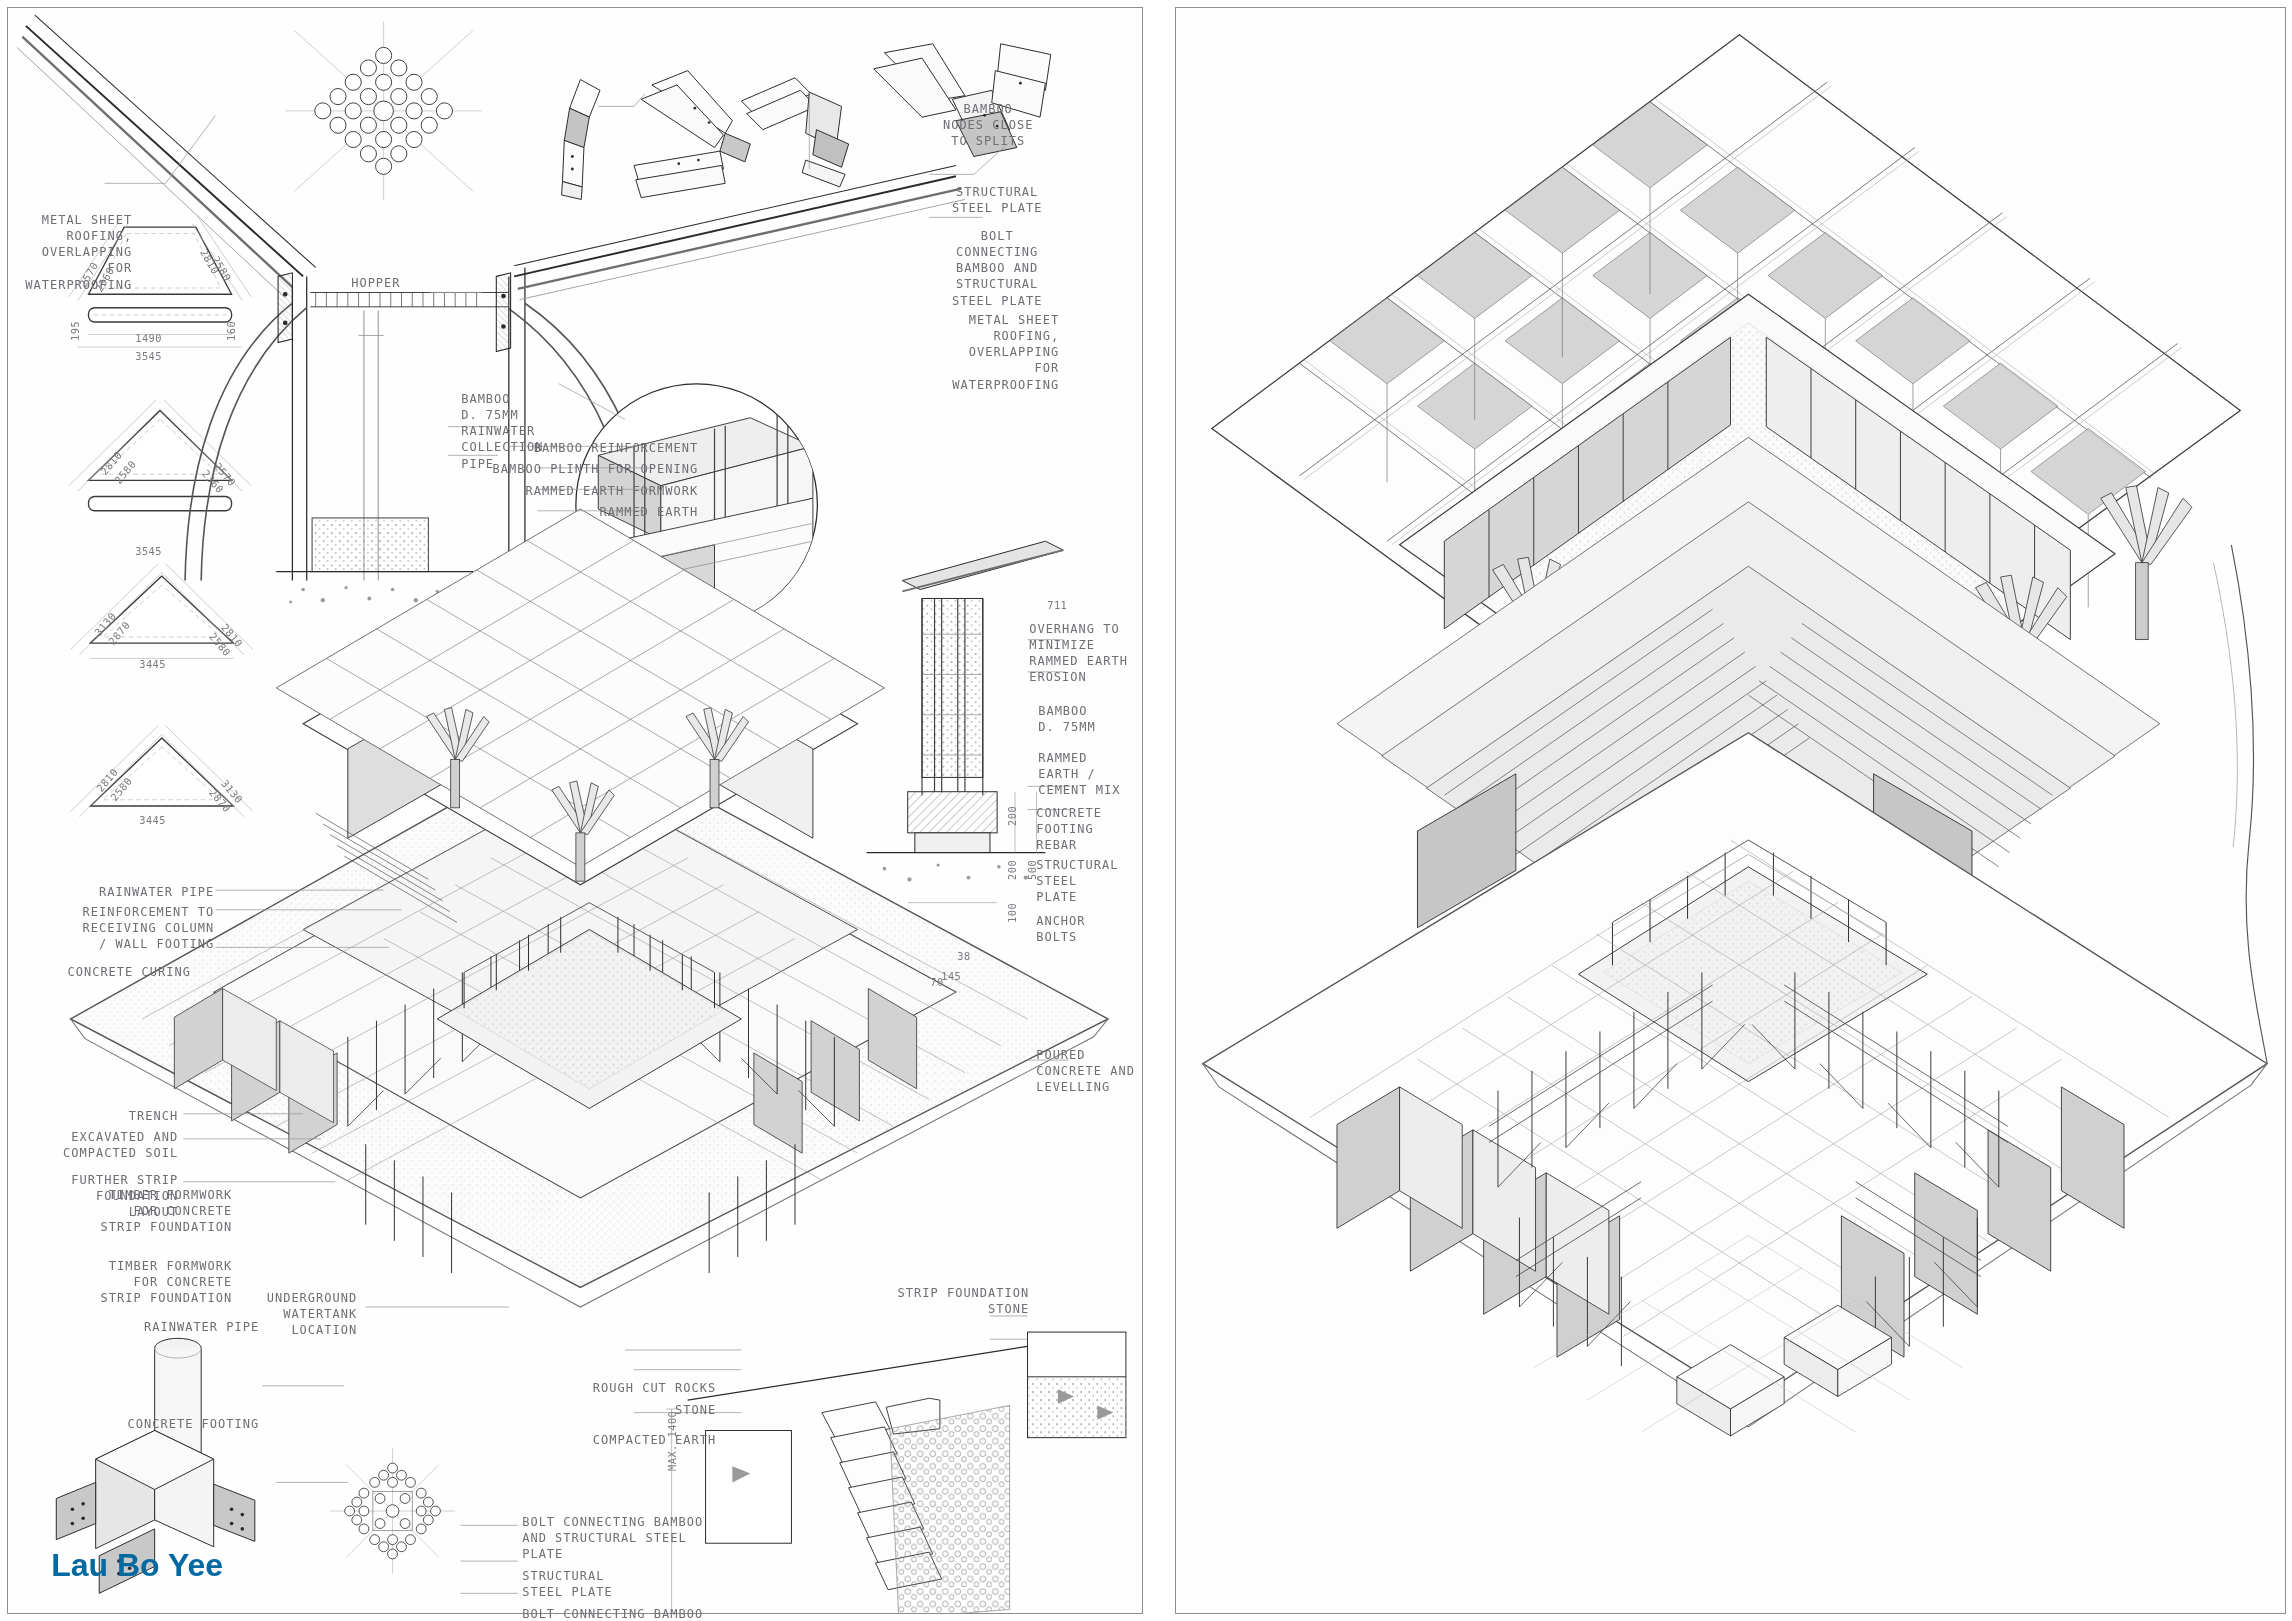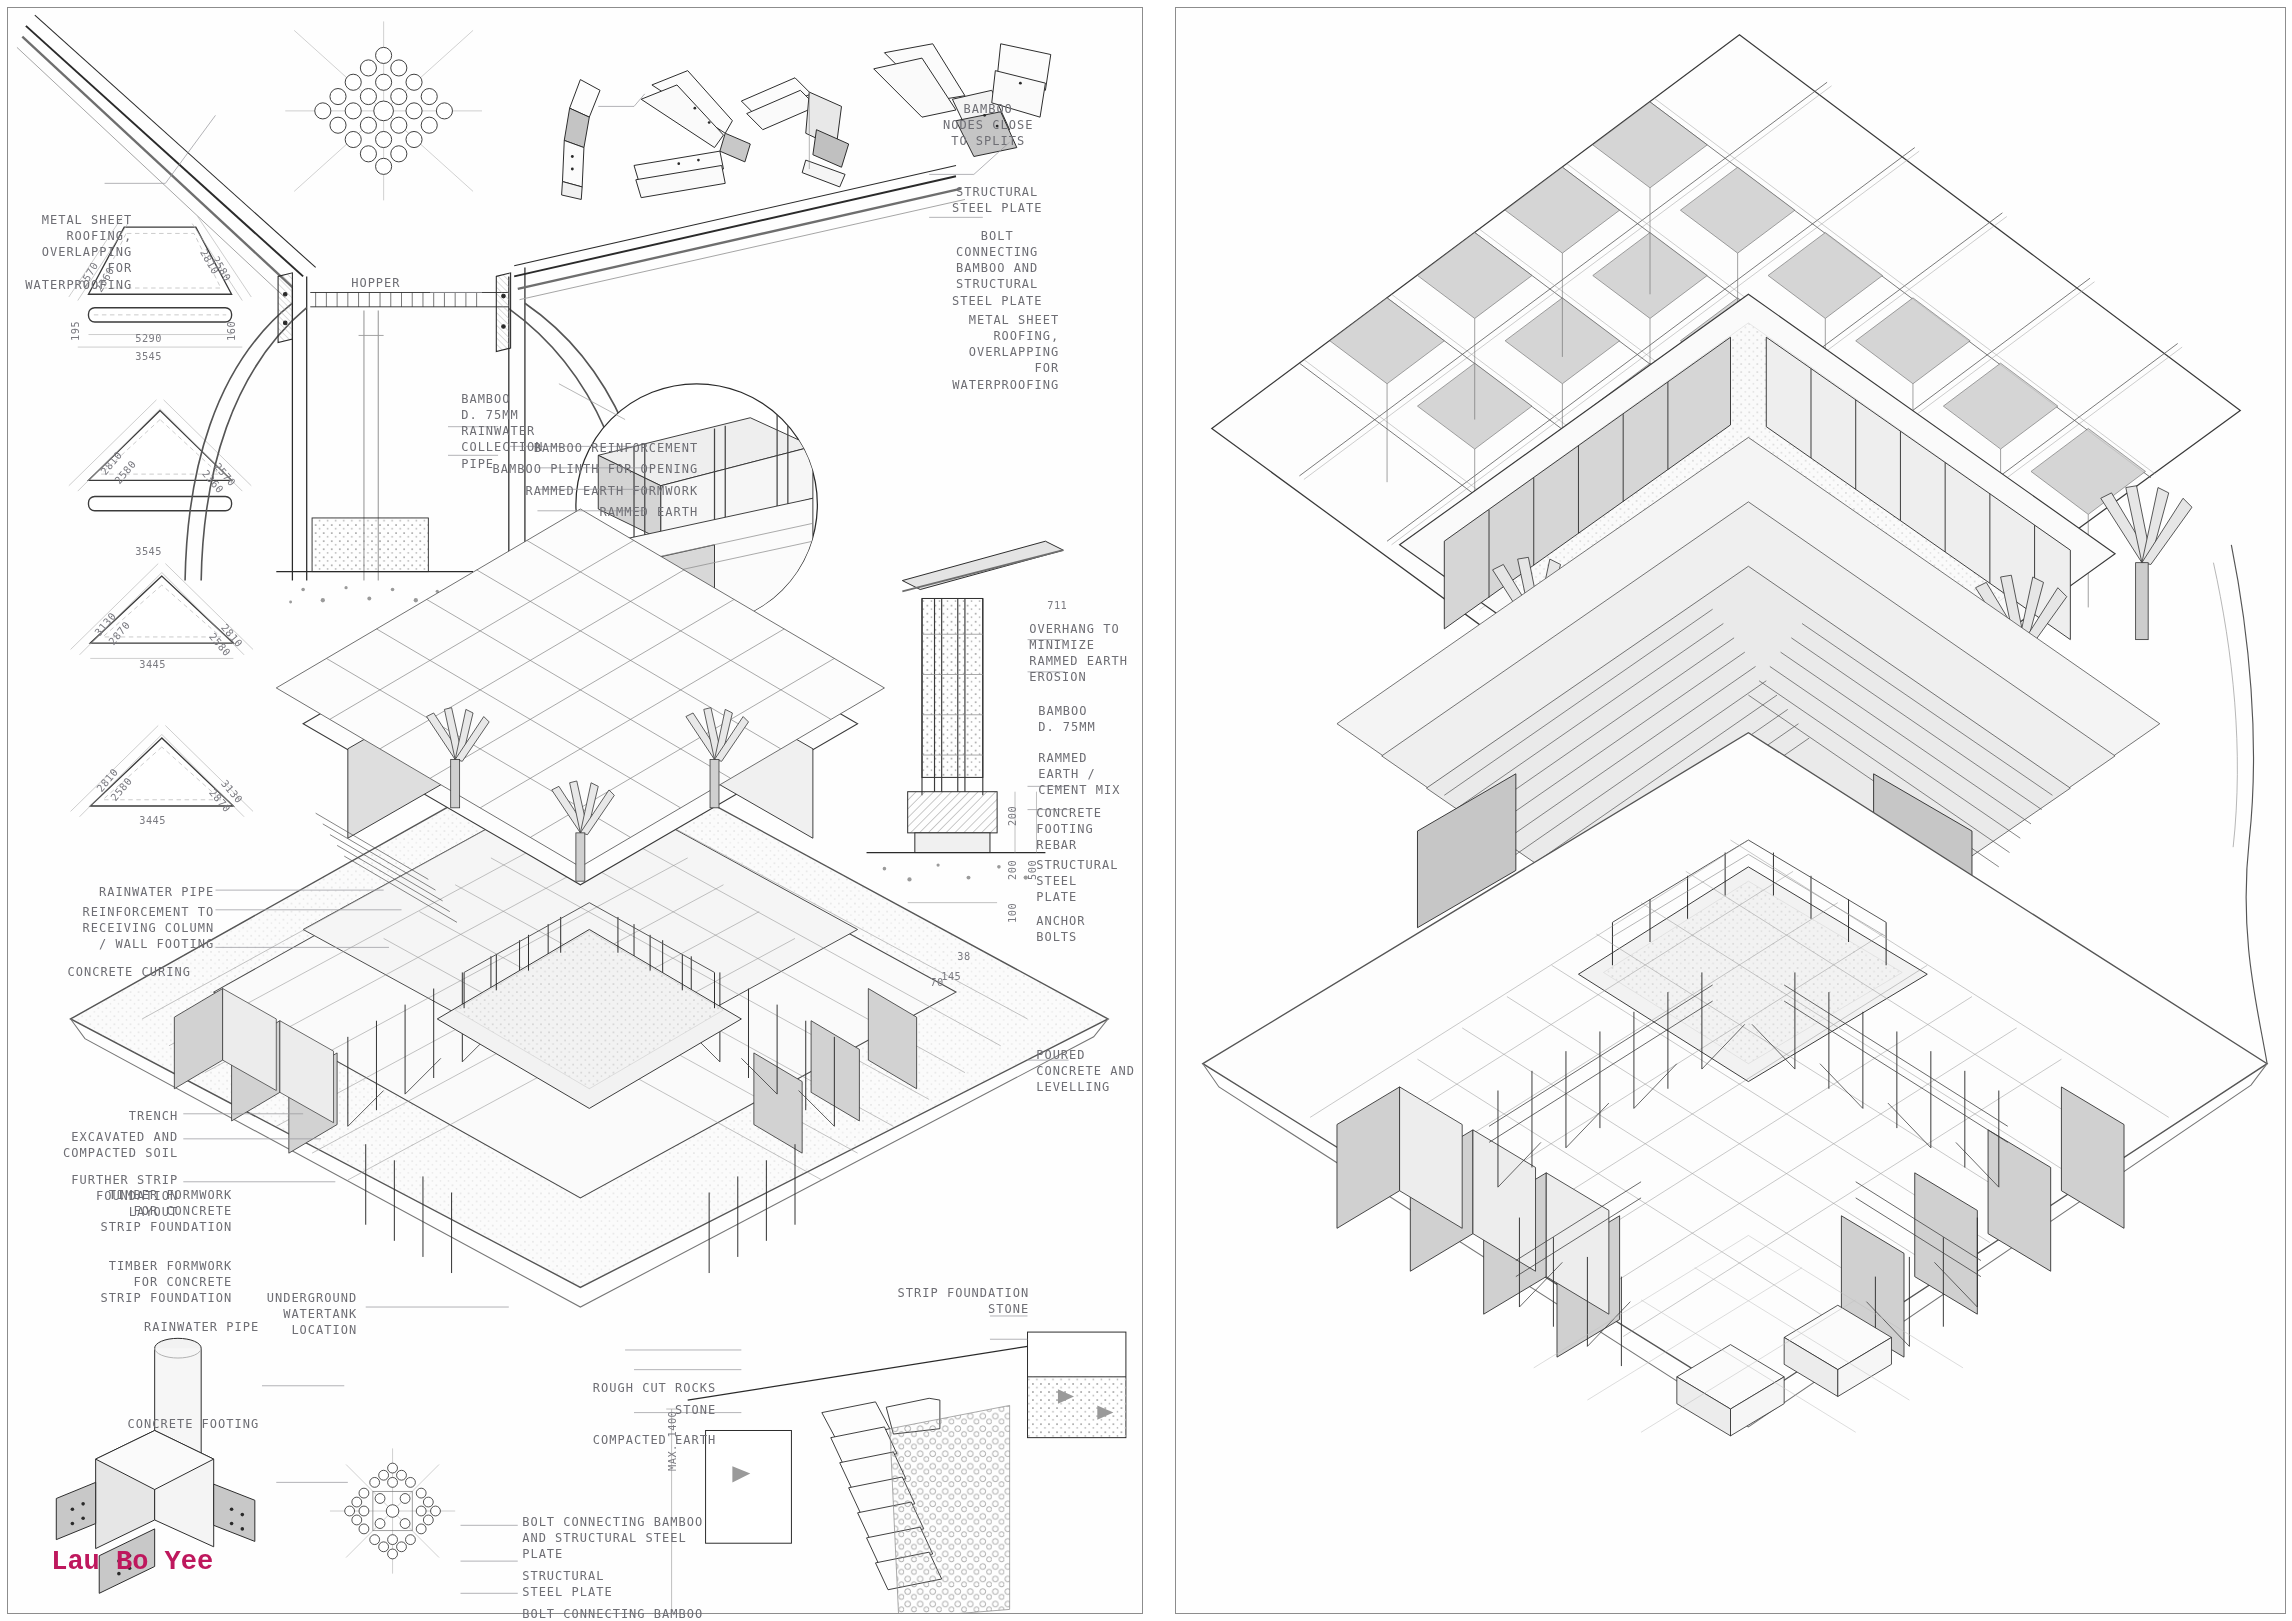--- a/index.html
+++ b/index.html
@@ -45,24 +45,24 @@
     font-family: "DejaVu Sans Mono", monospace;
     font-size: 10.3px;
     letter-spacing: 0.5px;
     color: #7a7a80;
     white-space: pre;
   }
   .dim.rot { transform-origin: left bottom; }
 
   .signature {
     position: absolute;
-    font-family: Liberation Mono, monospace;
-    font-size: 27px;
+    font-family: Liberation Sans, sans-serif;
+    font-size: 32px;
     font-weight: 600;
-    color: #be185d;
+    color: #0369a1;
     letter-spacing: 0px;
     white-space: pre;
   }
 </style>
 </head>
 <body>
 
 <div id="board">
 
   <div class="panel" id="panel-left">
@@ -780,21 +780,21 @@
     <div class="anno l" style="left:514px; top:1560px; width:251px;">STRUCTURAL
 STEEL PLATE</div>
     <div class="anno l" style="left:514px; top:1598px; width:251px;">BOLT CONNECTING BAMBOO
 AND STRUCTURAL STEEL
 PLATE</div>
 
     <div class="dim rot" style="left:79px; top:269px; transform:rotate(-60deg);">2570</div>
     <div class="dim rot" style="left:95px; top:274px; transform:rotate(-60deg);">2360</div>
     <div class="dim rot" style="left:190px; top:233px; transform:rotate(60deg);">2810</div>
     <div class="dim rot" style="left:202px; top:240px; transform:rotate(60deg);">2580</div>
-    <div class="dim" style="left:127px; top:324px;">5290</div>
+    <div class="dim" style="left:127px; top:324px;">1490</div>
     <div class="dim" style="left:127px; top:342px;">3545</div>
     <div class="dim rot" style="left:73px; top:321px; transform:rotate(-90deg);">195</div>
     <div class="dim rot" style="left:229px; top:321px; transform:rotate(-90deg);">160</div>
 
     <div class="dim rot" style="left:99px; top:457px; transform:rotate(-50deg);">2810</div>
     <div class="dim rot" style="left:113px; top:466px; transform:rotate(-50deg);">2580</div>
     <div class="dim rot" style="left:204px; top:448px; transform:rotate(50deg);">2570</div>
     <div class="dim rot" style="left:192px; top:455px; transform:rotate(50deg);">2360</div>
     <div class="dim" style="left:127px; top:537px;">3545</div>
 

